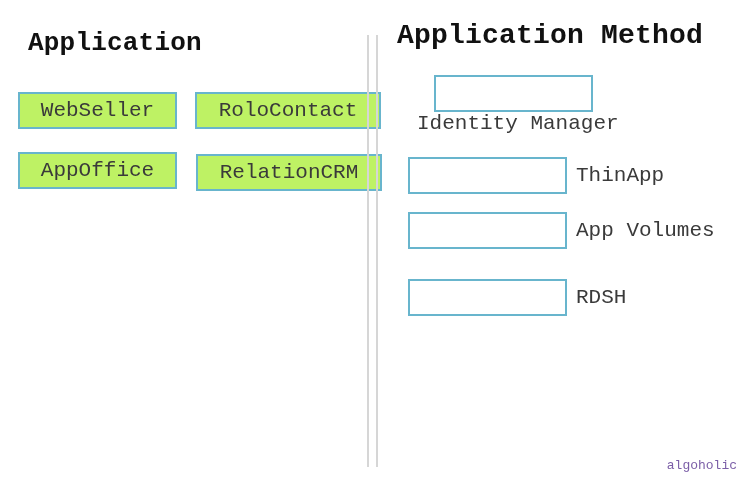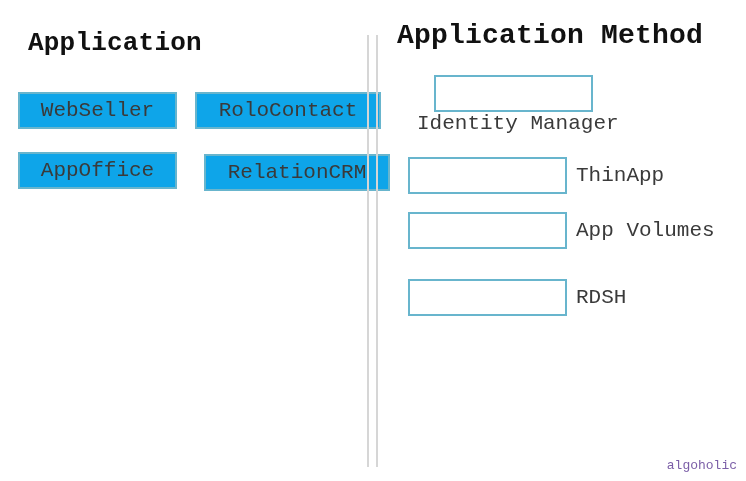--- a/index.html
+++ b/index.html
@@ -26,21 +26,21 @@
     color:var(--heading);
     letter-spacing:0.2px;
   }
   .title-left{left:28px;top:28px;font-size:26px;}
   .title-right{left:397px;top:20px;font-size:28px;}
 
   .drag-box{
     position:absolute;
     width:159px;height:37px;
     border:2px solid var(--box-border);
-    background:#0ea5e9;
+    background:#bef264;
     display:flex;align-items:center;justify-content:center;
     font-size:21px;color:var(--text);
     cursor:grab;
   }
   .drag-box.narrow{width:186px;}
 
   .divider-line{
     position:absolute;
     top:35px;height:432px;width:2px;
     background:var(--divider);
@@ -79,21 +79,21 @@
 <div class="canvas">
 
   <h2 class="panel-title title-left">Application</h2>
 
   <div class="drag-box" style="left:18px;top:92px;">WebSeller</div>
 
   <div class="drag-box narrow" style="left:195px;top:92px;">RoloContact</div>
 
   <div class="drag-box" style="left:18px;top:152px;">AppOffice</div>
 
-  <div class="drag-box narrow" style="left:204px;top:154px;">RelationCRM</div>
+  <div class="drag-box narrow" style="left:196px;top:154px;">RelationCRM</div>
 
   <div class="divider-line divider-a"></div>
   <div class="divider-line divider-b"></div>
 
   <h2 class="panel-title title-right">Application Method</h2>
 
   <div class="target-row" style="top:75px;flex-direction:column;">
     <div class="drop-box"></div>
     <span class="target-label">Identity Manager</span>
   </div>

